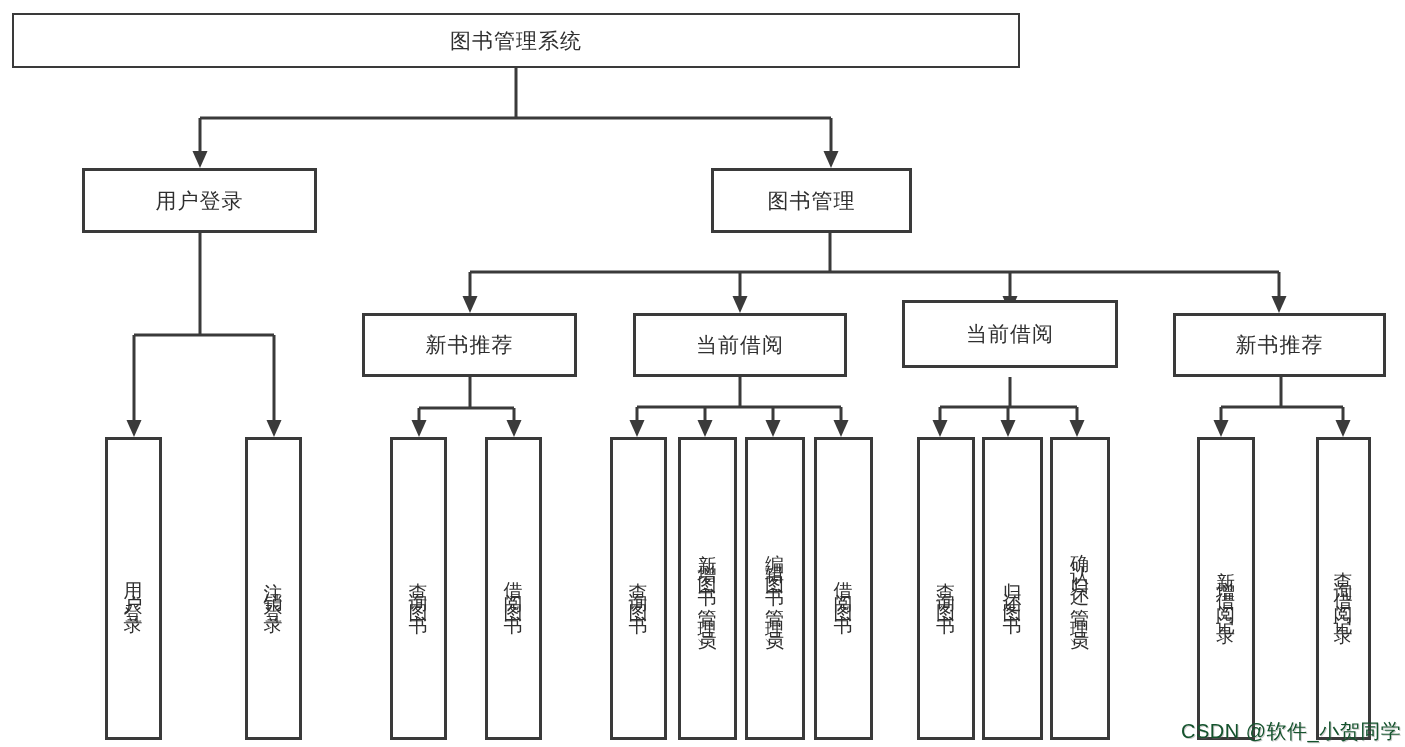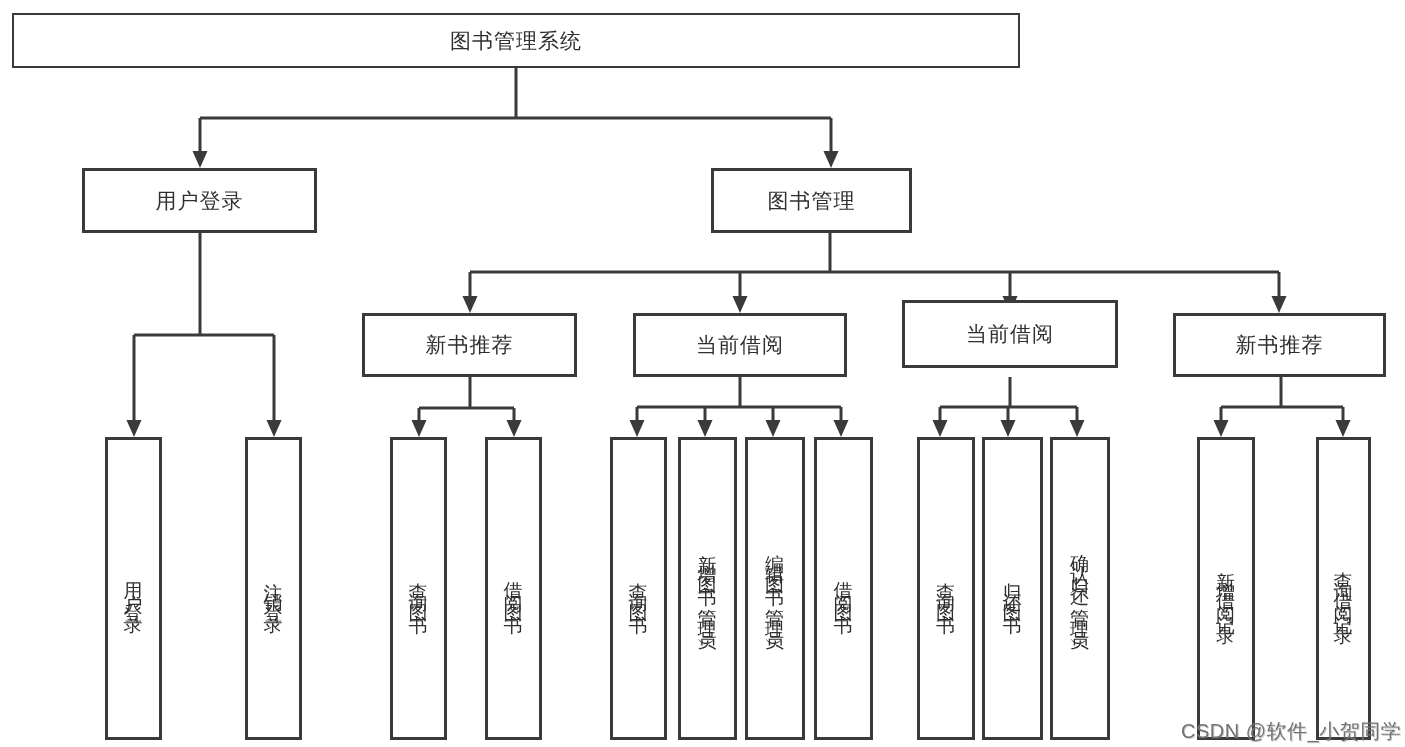--- a/index.html
+++ b/index.html
@@ -36,21 +36,21 @@
     letter-spacing:11px;
     line-height:1;
     white-space:nowrap;
   }
   .watermark{
     position:absolute;
     left:1181px;top:718px;
     z-index:5;
     font-size:20px;
     letter-spacing:0.5px;
-    color:#737373;
+    color:#14532d;
     text-shadow:1px 1px 0 rgba(110,110,110,0.35);
     white-space:nowrap;
   }
 </style>
 </head>
 <body>
 
 <div class="canvas">
 
   <svg class="wires" width="1405" height="747" viewBox="0 0 1405 747">

